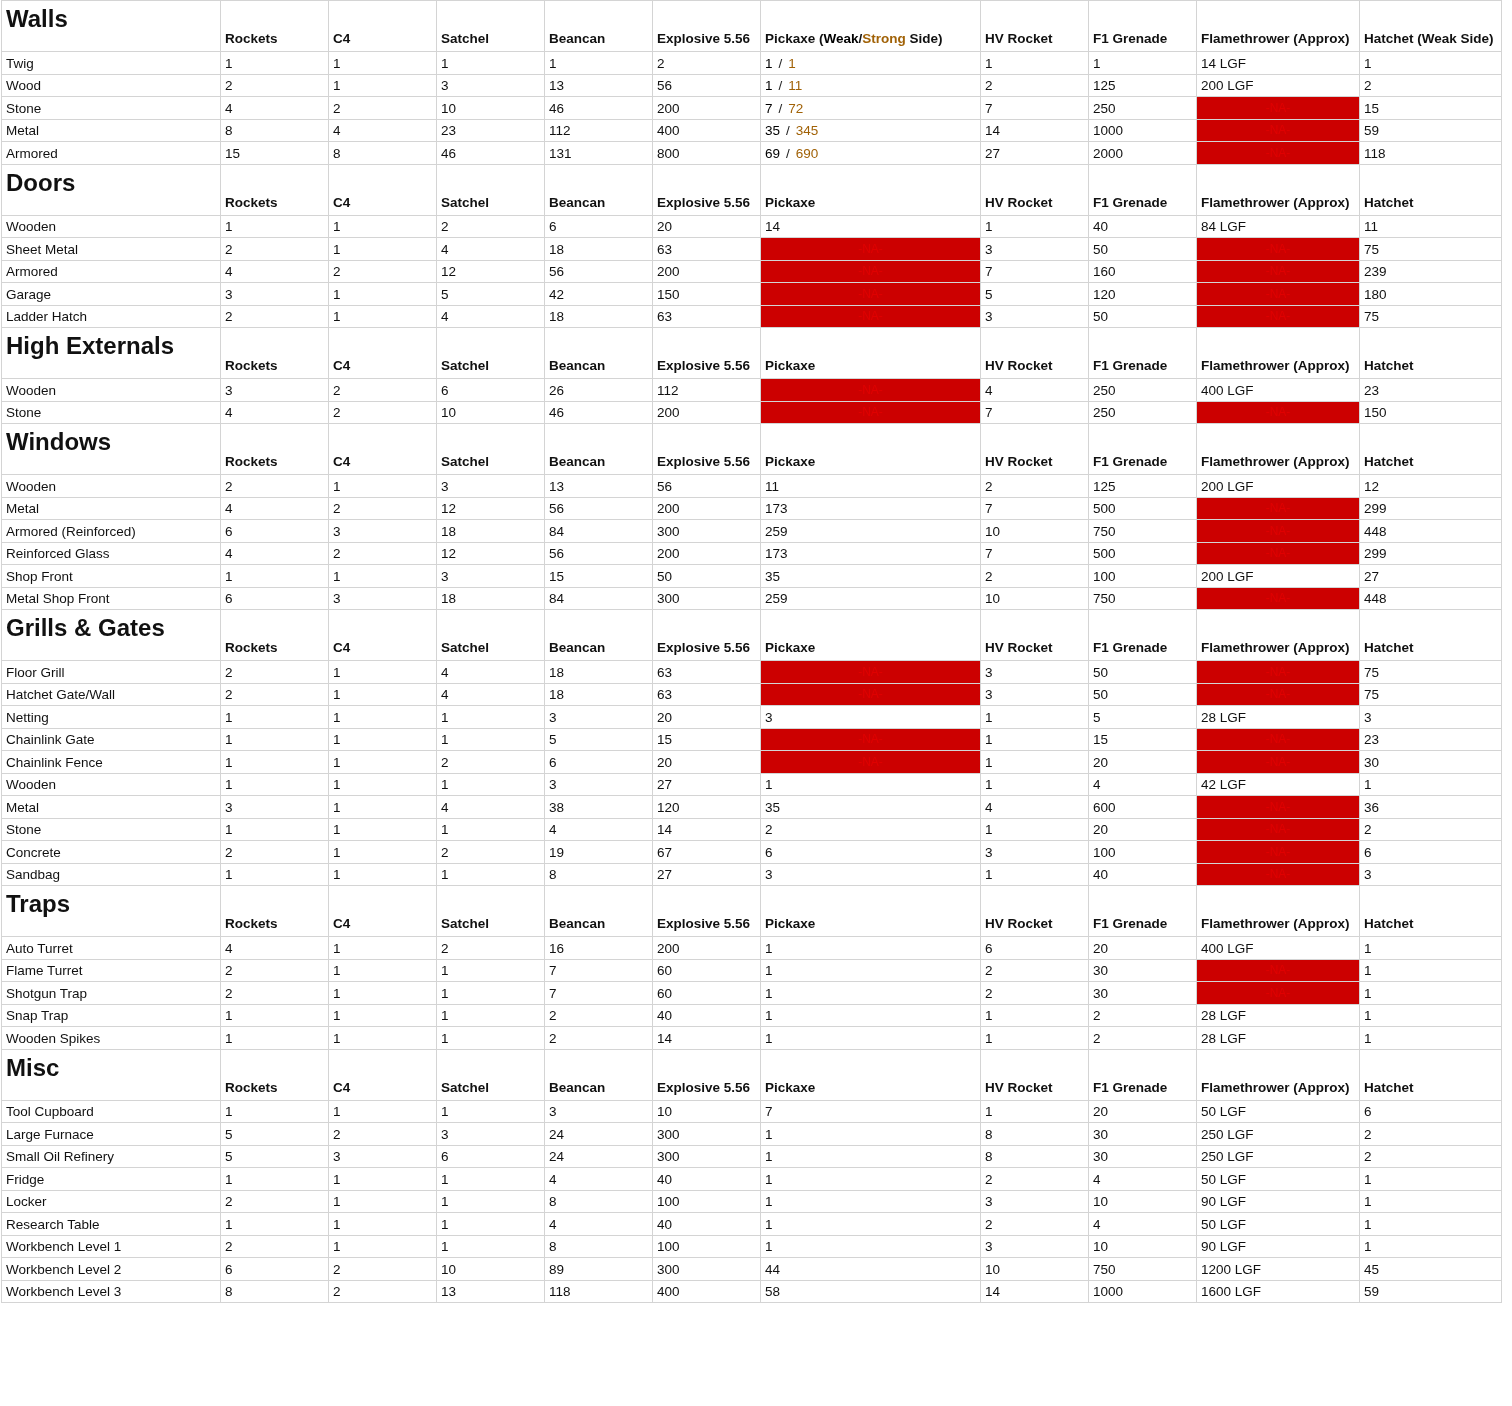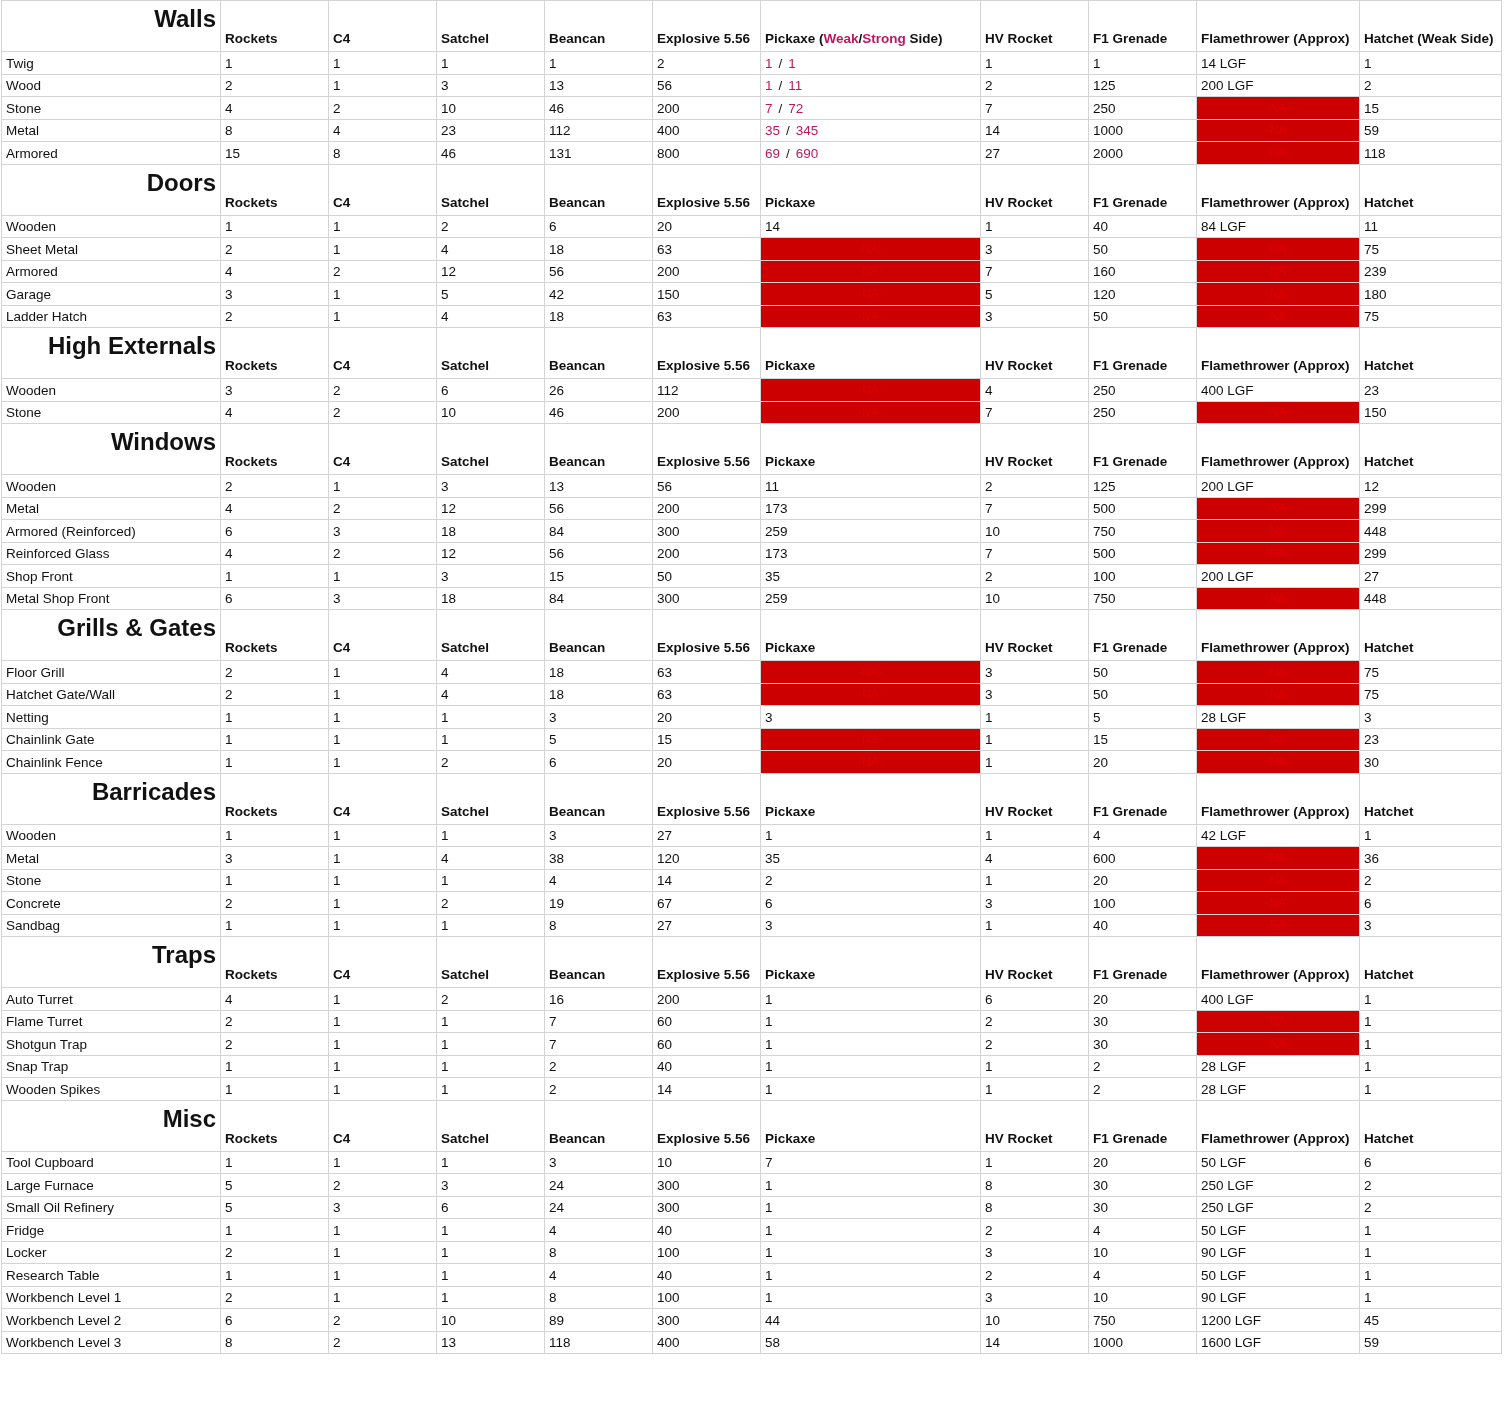--- a/index.html
+++ b/index.html
@@ -4,24 +4,24 @@
 <style>
   html, body { margin: 0; padding: 0; background: #ffffff; }
   body { width: 1512px; height: 1406px; overflow: hidden; font-family: "Liberation Sans", sans-serif; color: #111; }
   #sheet { position: relative; width: 1512px; }
   table { border-collapse: collapse; table-layout: fixed; width: 1500px; margin-left: 1px; }
   col.c0 { width: 219px; } col.c1 { width: 108px; } col.c2 { width: 108px; } col.c3 { width: 108px; }
   col.c4 { width: 108px; } col.c5 { width: 108px; } col.c6 { width: 220px; } col.c7 { width: 108px; }
   col.c8 { width: 108px; } col.c9 { width: 163px; } col.c10 { width: 142px; }
   td { border: 1px solid #d4d4d4; padding: 0 4px; height: 21.5px; font-size: 13.5px; white-space: nowrap; overflow: hidden; vertical-align: bottom; line-height: 21px; }
   tr.hdr td { height: 44px; font-weight: bold; font-size: 13.5px; vertical-align: bottom; padding-bottom: 2px; }
-  tr.hdr td.title { font-size: 24px; text-align: right; vertical-align: top; padding-top: 4px; line-height: 28px; }
+  tr.hdr td.title { font-size: 24px; text-align: left; vertical-align: top; padding-top: 4px; line-height: 28px; }
   td.na { background: #cc0000; color: #e00000; text-align: center; font-size: 12px; }
-  .weak { color: #be185d; }
-  .strong { color: #be185d; }
+  .weak { color: #000000; }
+  .strong { color: #a16207; }
   .sep { color: #222; }
 </style>
 </head>
 <body>
 
 <div id="sheet">
   <table>
     <colgroup>
       <col class="c0">
         <col class="c1">
@@ -393,33 +393,20 @@
           <td>1</td>
           <td>2</td>
           <td>6</td>
           <td>20</td>
           <td class="na">-NA-</td>
           <td>1</td>
           <td>20</td>
           <td class="na">-NA-</td>
           <td>30</td>
         </tr>
-        <tr class="hdr">
-          <td class="title">Barricades</td>
-          <td>Rockets</td>
-          <td>C4</td>
-          <td>Satchel</td>
-          <td>Beancan</td>
-          <td>Explosive 5.56</td>
-          <td>Pickaxe</td>
-          <td>HV Rocket</td>
-          <td>F1 Grenade</td>
-          <td>Flamethrower (Approx)</td>
-          <td>Hatchet</td>
-        </tr>
         <tr>
           <td>Wooden</td>
           <td>1</td>
           <td>1</td>
           <td>1</td>
           <td>3</td>
           <td>27</td>
           <td>1</td>
           <td>1</td>
           <td>4</td>

